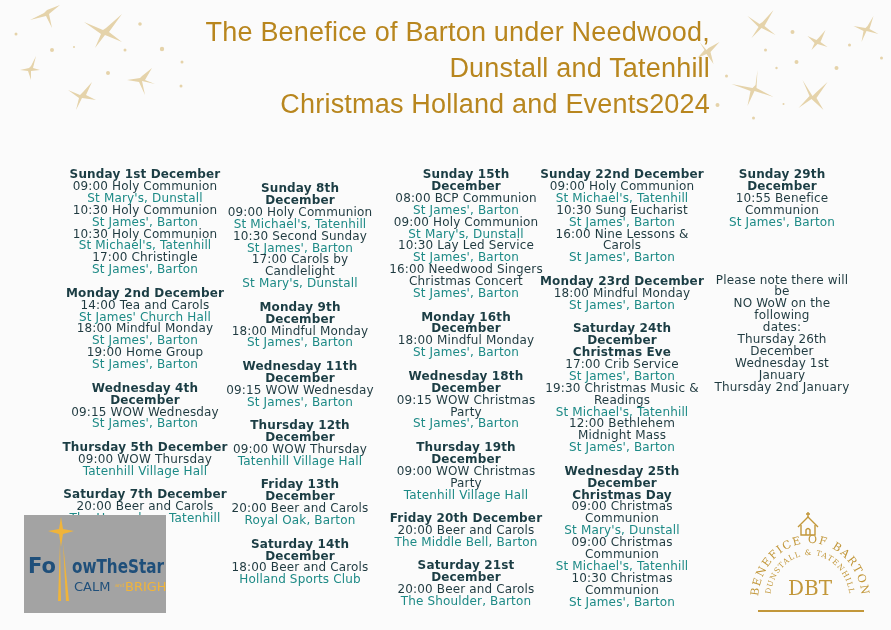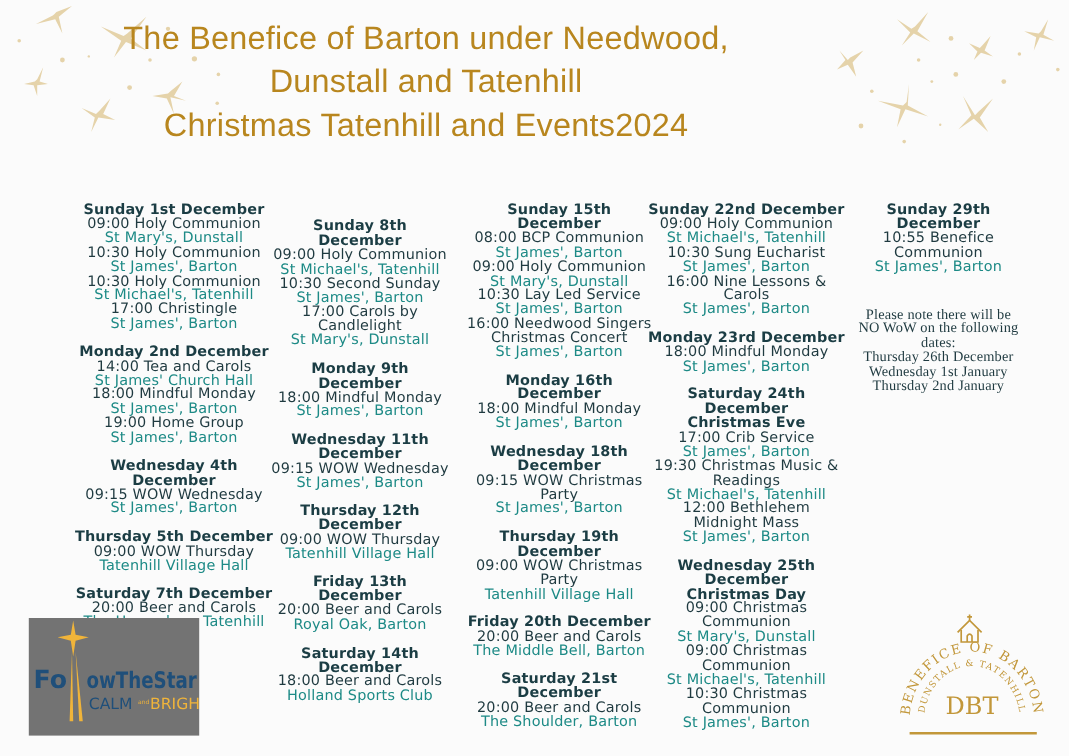--- a/index.html
+++ b/index.html
@@ -5,38 +5,38 @@
   html, body { margin: 0; padding: 0; }
   body {
     width: 891px; height: 630px; overflow: hidden;
     background: #fbfbfb; position: relative;
     font-family: "DejaVu Sans", sans-serif;
   }
   .sparkles { position: absolute; top: 0; width: 210px; height: 120px; pointer-events: none; }
   .sparkles.left { left: 0; }
   .sparkles.right { right: 0; width: 200px; height: 130px; }
   .title {
-    position: absolute; left: 0; width: 710px; top: 14px; text-align: center;
+    position: absolute; left: 0; width: 710px; top: 14px; text-align: right;
     color: #b8861e; font-family: "Liberation Sans", sans-serif;
     font-size: 27px; line-height: 36px; letter-spacing: 0.2px;
   }
   .title div { white-space: nowrap; }
   .col {
     position: absolute; top: 169px; text-align: center;
     font-size: 12px; line-height: 11.9px; letter-spacing: 0.15px;
   }
   .day { margin-bottom: 11.6px; }
   .day-title { font-weight: bold; color: #1b3d44; }
   .svc { color: #1f3a40; }
   .loc { color: #1d8a86; }
   .note { color: #1f3a40; }
-  .note-block { margin-top: 28px; font-family: Liberation Serif, serif; }
+  .note-block { margin-top: 46px; }
   .fts-logo {
     position: absolute; left: 24px; top: 515px; width: 142px; height: 98px;
-    background: #737373;
+    background: #a3a3a3;
   }
   .benefice-logo { position: absolute; left: 740px; top: 505px; width: 140px; height: 115px; }
 </style>
 </head>
 <body>
 
 <svg class="sparkles left" viewBox="0 0 210 120">
   <g fill="#e3cfa2" opacity="0.9">
     <path d="M45 12 L47 10 L60 5 L49 14 L52 28 L46 16 L30 20 L44 13 Z"></path>
     <path d="M103 30 L106 28 L122 14 L109 32 L122 42 L105 35 L95 48 L101 34 L84 22 Z"></path>
@@ -72,21 +72,21 @@
       <circle cx="22" cy="105" r="2"></circle>
       <circle cx="88" cy="104" r="1"></circle>
     <circle cx="58" cy="118" r="1.5"></circle>
       <circle cx="186" cy="58" r="1.5"></circle>
   </g>
 </svg>
 
 <div class="title">
   <div>The Benefice of Barton under Needwood,</div>
   <div>Dunstall and Tatenhill</div>
-  <div>Christmas Tatenhill and Events2024</div>
+  <div>Christmas Holland and Events2024</div>
 </div>
 
 <div class="col" style="left:62px; width:166px;">
   <div class="day">
     <div class="day-title">Sunday 1st December</div>
     <div class="svc">09:00 Holy Communion</div>
     <div class="loc">St Mary's, Dunstall</div>
     <div class="svc">10:30 Holy Communion</div>
     <div class="loc">St James', Barton</div>
     <div class="svc">10:30 Holy Communion</div>

